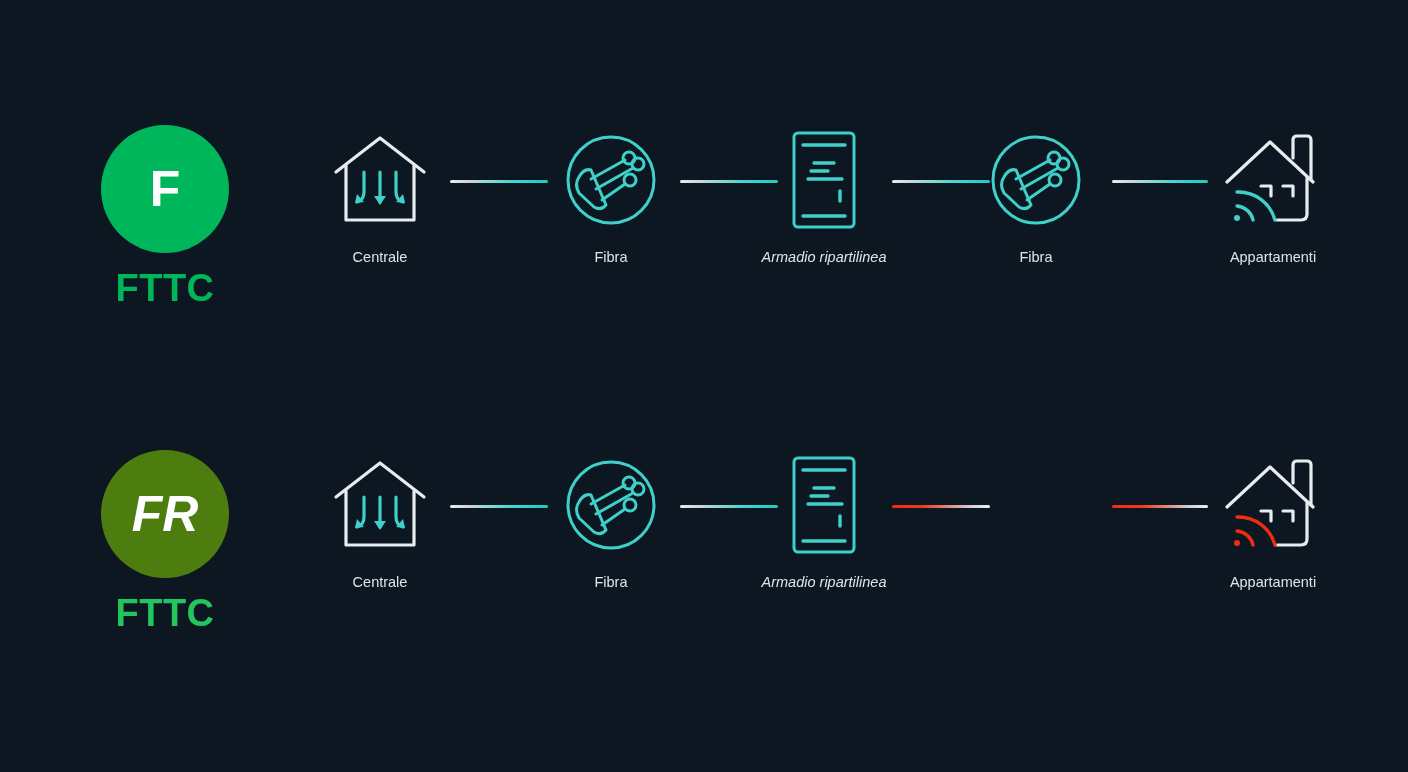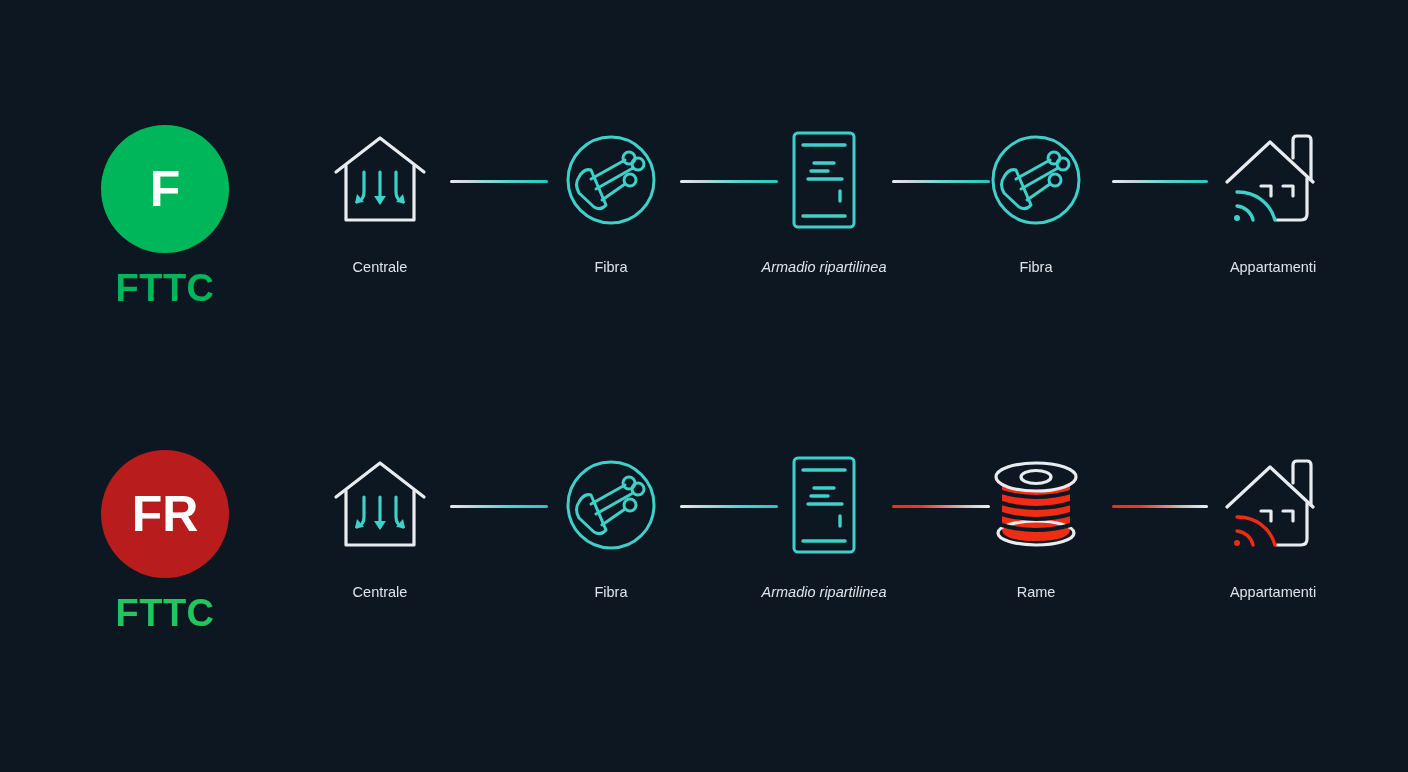--- a/index.html
+++ b/index.html
@@ -50,21 +50,21 @@
     margin: 0 auto;
   }
   .badge-circle span {
     color: #ffffff;
     font-size: 50px;
     font-weight: bold;
     letter-spacing: 0px;
     line-height: 1;
   }
   .badge-circle.green { background: #00b65a; }
-  .badge-circle.orange { background: #b91c1c; }
+  .badge-circle.orange { background: #4d7c0f; font-style: italic; }
   .badge-label {
     margin-top: 14px;
     font-size: 38px;
     font-weight: bold;
     letter-spacing: 0.5px;
   }
   .badge-label.green { color: #00b65a; }
   .badge-label.orange { color: #22c55e; }
 
   
@@ -81,21 +81,21 @@
     width: 190px;
     text-align: center;
   }
   .node-icon {
     height: 110px;
     display: flex;
     align-items: center;
     justify-content: center;
   }
   .node-label {
-    margin-top: 24px;
+    margin-top: 14px;
     font-size: 14.5px;
     color: #dfe4ea;
     white-space: nowrap;
   }
   
   .n0 { left: -15px; }
   .n1 { left: 216px; }
   .n2 { left: 429px; font-style: italic; }
   .n3 { left: 641px; }
   .n4 { left: 878px; }
@@ -279,37 +279,20 @@
             <path d="M24 34 L44 34" stroke="#3fd0c9" stroke-width="3.4" stroke-linecap="round"></path>
             <path d="M21 42 L38 42" stroke="#3fd0c9" stroke-width="3.4" stroke-linecap="round"></path>
             <path d="M18 50 L52 50" stroke="#3fd0c9" stroke-width="3.4" stroke-linecap="round"></path>
             <path d="M50 62 L50 72" stroke="#3fd0c9" stroke-width="3.4" stroke-linecap="round"></path>
             <path d="M13 87 L55 87" stroke="#3fd0c9" stroke-width="3.4" stroke-linecap="round"></path>
           </svg>
         </div>
         <div class="node-label">Armadio ripartilinea</div>
       </div>
 
-      <div class="node n3">
-        <div class="node-icon">
-          <svg width="112" height="104" viewBox="0 0 112 104">
-            <path d="M22 22 L22 76 Q22 88 56 88 Q90 88 90 76 L90 22 Z" fill="#f02d14"></path>
-            <ellipse cx="56" cy="80" rx="38" ry="12" fill="none" stroke="#e8ecef" stroke-width="3.2"></ellipse>
-            <path d="M18 38 Q56 50 94 38" fill="none" stroke="#0d1722" stroke-width="4"></path>
-            <path d="M18 49 Q56 61 94 49" fill="none" stroke="#0d1722" stroke-width="4"></path>
-            <path d="M18 60 Q56 72 94 60" fill="none" stroke="#0d1722" stroke-width="4"></path>
-            <path d="M18 71 Q56 83 94 71" fill="none" stroke="#0d1722" stroke-width="4"></path>
-            <path d="M18 26 L18 74" stroke="#0d1722" stroke-width="0"></path>
-            <ellipse cx="56" cy="24" rx="40" ry="14" fill="#0d1722" stroke="#e8ecef" stroke-width="3.2"></ellipse>
-            <ellipse cx="56" cy="24" rx="15" ry="6.5" fill="#0d1722" stroke="#e8ecef" stroke-width="3.2"></ellipse>
-            <path d="M16 24 L16 72" fill="none" stroke="#e8ecef" stroke-width="0"></path>
-          </svg>
-        </div>
-        <div class="node-label">Rame</div>
-      </div>
 
       <div class="node n4">
         <div class="node-icon">
           <svg width="104" height="100" viewBox="0 0 104 100">
             <path d="M6 52 L49 12 L92 52" fill="none" stroke="#e8ecef" stroke-width="3.2" stroke-linecap="round" stroke-linejoin="round"></path>
             <path d="M72 28 L72 10 Q72 6 76 6 L86 6 Q90 6 90 10 L90 50" fill="none" stroke="#e8ecef" stroke-width="3.2" stroke-linecap="round" stroke-linejoin="round"></path>
             <path d="M86 48 L86 84 Q86 90 80 90 L56 90" fill="none" stroke="#e8ecef" stroke-width="3.2" stroke-linecap="round" stroke-linejoin="round"></path>
             <path d="M40 56 L50 56 L50 66" fill="none" stroke="#e8ecef" stroke-width="3.2" stroke-linecap="round" stroke-linejoin="round"></path>
             <path d="M62 56 L72 56 L72 66" fill="none" stroke="#e8ecef" stroke-width="3.2" stroke-linecap="round" stroke-linejoin="round"></path>
             <path d="M16 62 A38 38 0 0 1 54 90" fill="none" stroke="#f02d14" stroke-width="3.4" stroke-linecap="round"></path>

